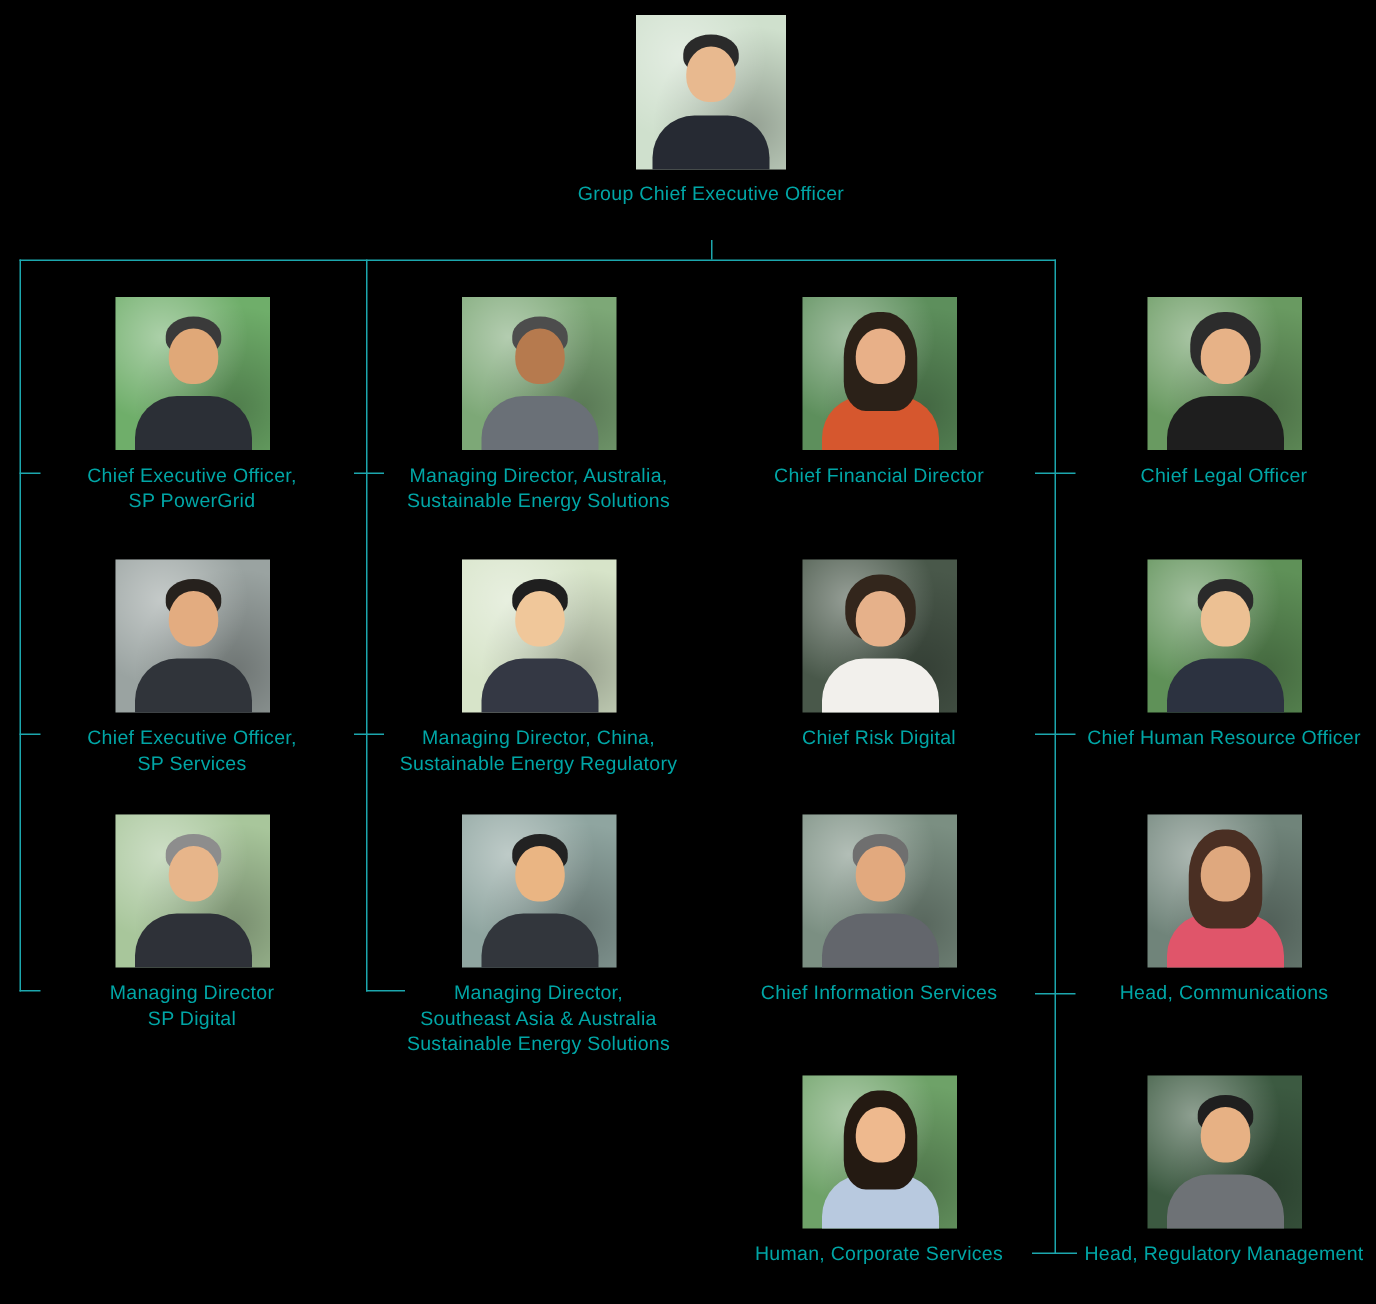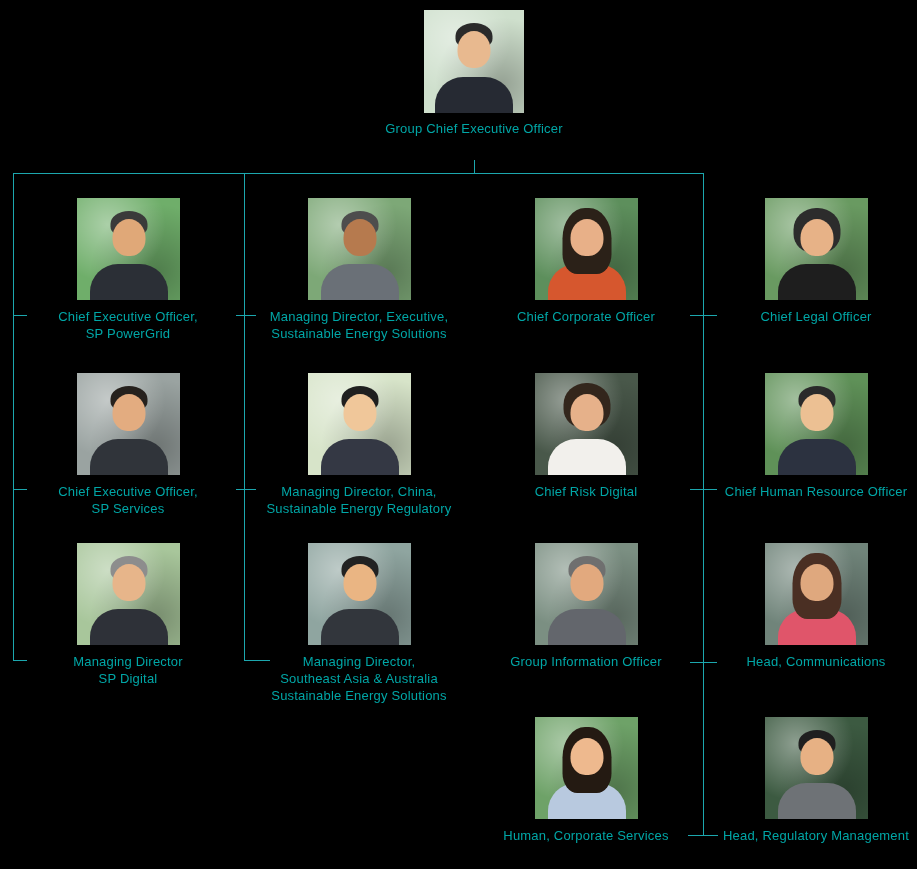--- a/index.html
+++ b/index.html
@@ -107,21 +107,21 @@
     <figcaption class="title">Managing Director
 SP Digital</figcaption>
   </figure>
 
   <figure class="person" style="left:308px;top:198px;">
     <div class="avatar hs-short" style="--bg: #7da877; --hair: #4d4d4d; --skin: #b67a4e; --top: #6a7077;">
       <span class="torso"></span>
         <span class="hair"></span>
         <span class="head"></span>
     </div>
-    <figcaption class="title">Managing Director, Executive,
+    <figcaption class="title">Managing Director, Australia,
 Sustainable Energy Solutions</figcaption>
   </figure>
   <figure class="person" style="left:308px;top:373px;">
     <div class="avatar hs-short" style="--bg: #d7e4c9; --hair: #1f1f1f; --skin: #f0c79a; --top: #343844;">
       <span class="torso"></span>
         <span class="hair"></span>
         <span class="head"></span>
     </div>
     <figcaption class="title">Managing Director, China,
 Sustainable Energy Regulatory</figcaption>
@@ -136,37 +136,37 @@
 Southeast Asia &amp; Australia
 Sustainable Energy Solutions</figcaption>
   </figure>
 
   <figure class="person" style="left:535px;top:198px;">
     <div class="avatar hs-long" style="--bg: #5d8f5c; --hair: #2b2118; --skin: #e8b088; --top: #d6572e;">
       <span class="torso"></span>
         <span class="hair"></span>
         <span class="head"></span>
     </div>
-    <figcaption class="title">Chief Corporate Officer</figcaption>
+    <figcaption class="title">Chief Financial Director</figcaption>
   </figure>
   <figure class="person" style="left:535px;top:373px;">
     <div class="avatar hs-bob" style="--bg: #49584a; --hair: #33261c; --skin: #e6b18a; --top: #f2f0ec;">
       <span class="torso"></span>
         <span class="hair"></span>
         <span class="head"></span>
     </div>
     <figcaption class="title">Chief Risk Digital</figcaption>
   </figure>
   <figure class="person" style="left:535px;top:543px;">
     <div class="avatar hs-short" style="--bg: #7b8f82; --hair: #6f6f6f; --skin: #e2a97e; --top: #63666c;">
       <span class="torso"></span>
         <span class="hair"></span>
         <span class="head"></span>
     </div>
-    <figcaption class="title">Group Information Officer</figcaption>
+    <figcaption class="title">Chief Information Services</figcaption>
   </figure>
   <figure class="person" style="left:535px;top:717px;">
     <div class="avatar hs-long" style="--bg: #6ea268; --hair: #241a12; --skin: #eeb98e; --top: #b8c9df;">
       <span class="torso"></span>
         <span class="hair"></span>
         <span class="head"></span>
     </div>
     <figcaption class="title">Human, Corporate Services</figcaption>
   </figure>
 

